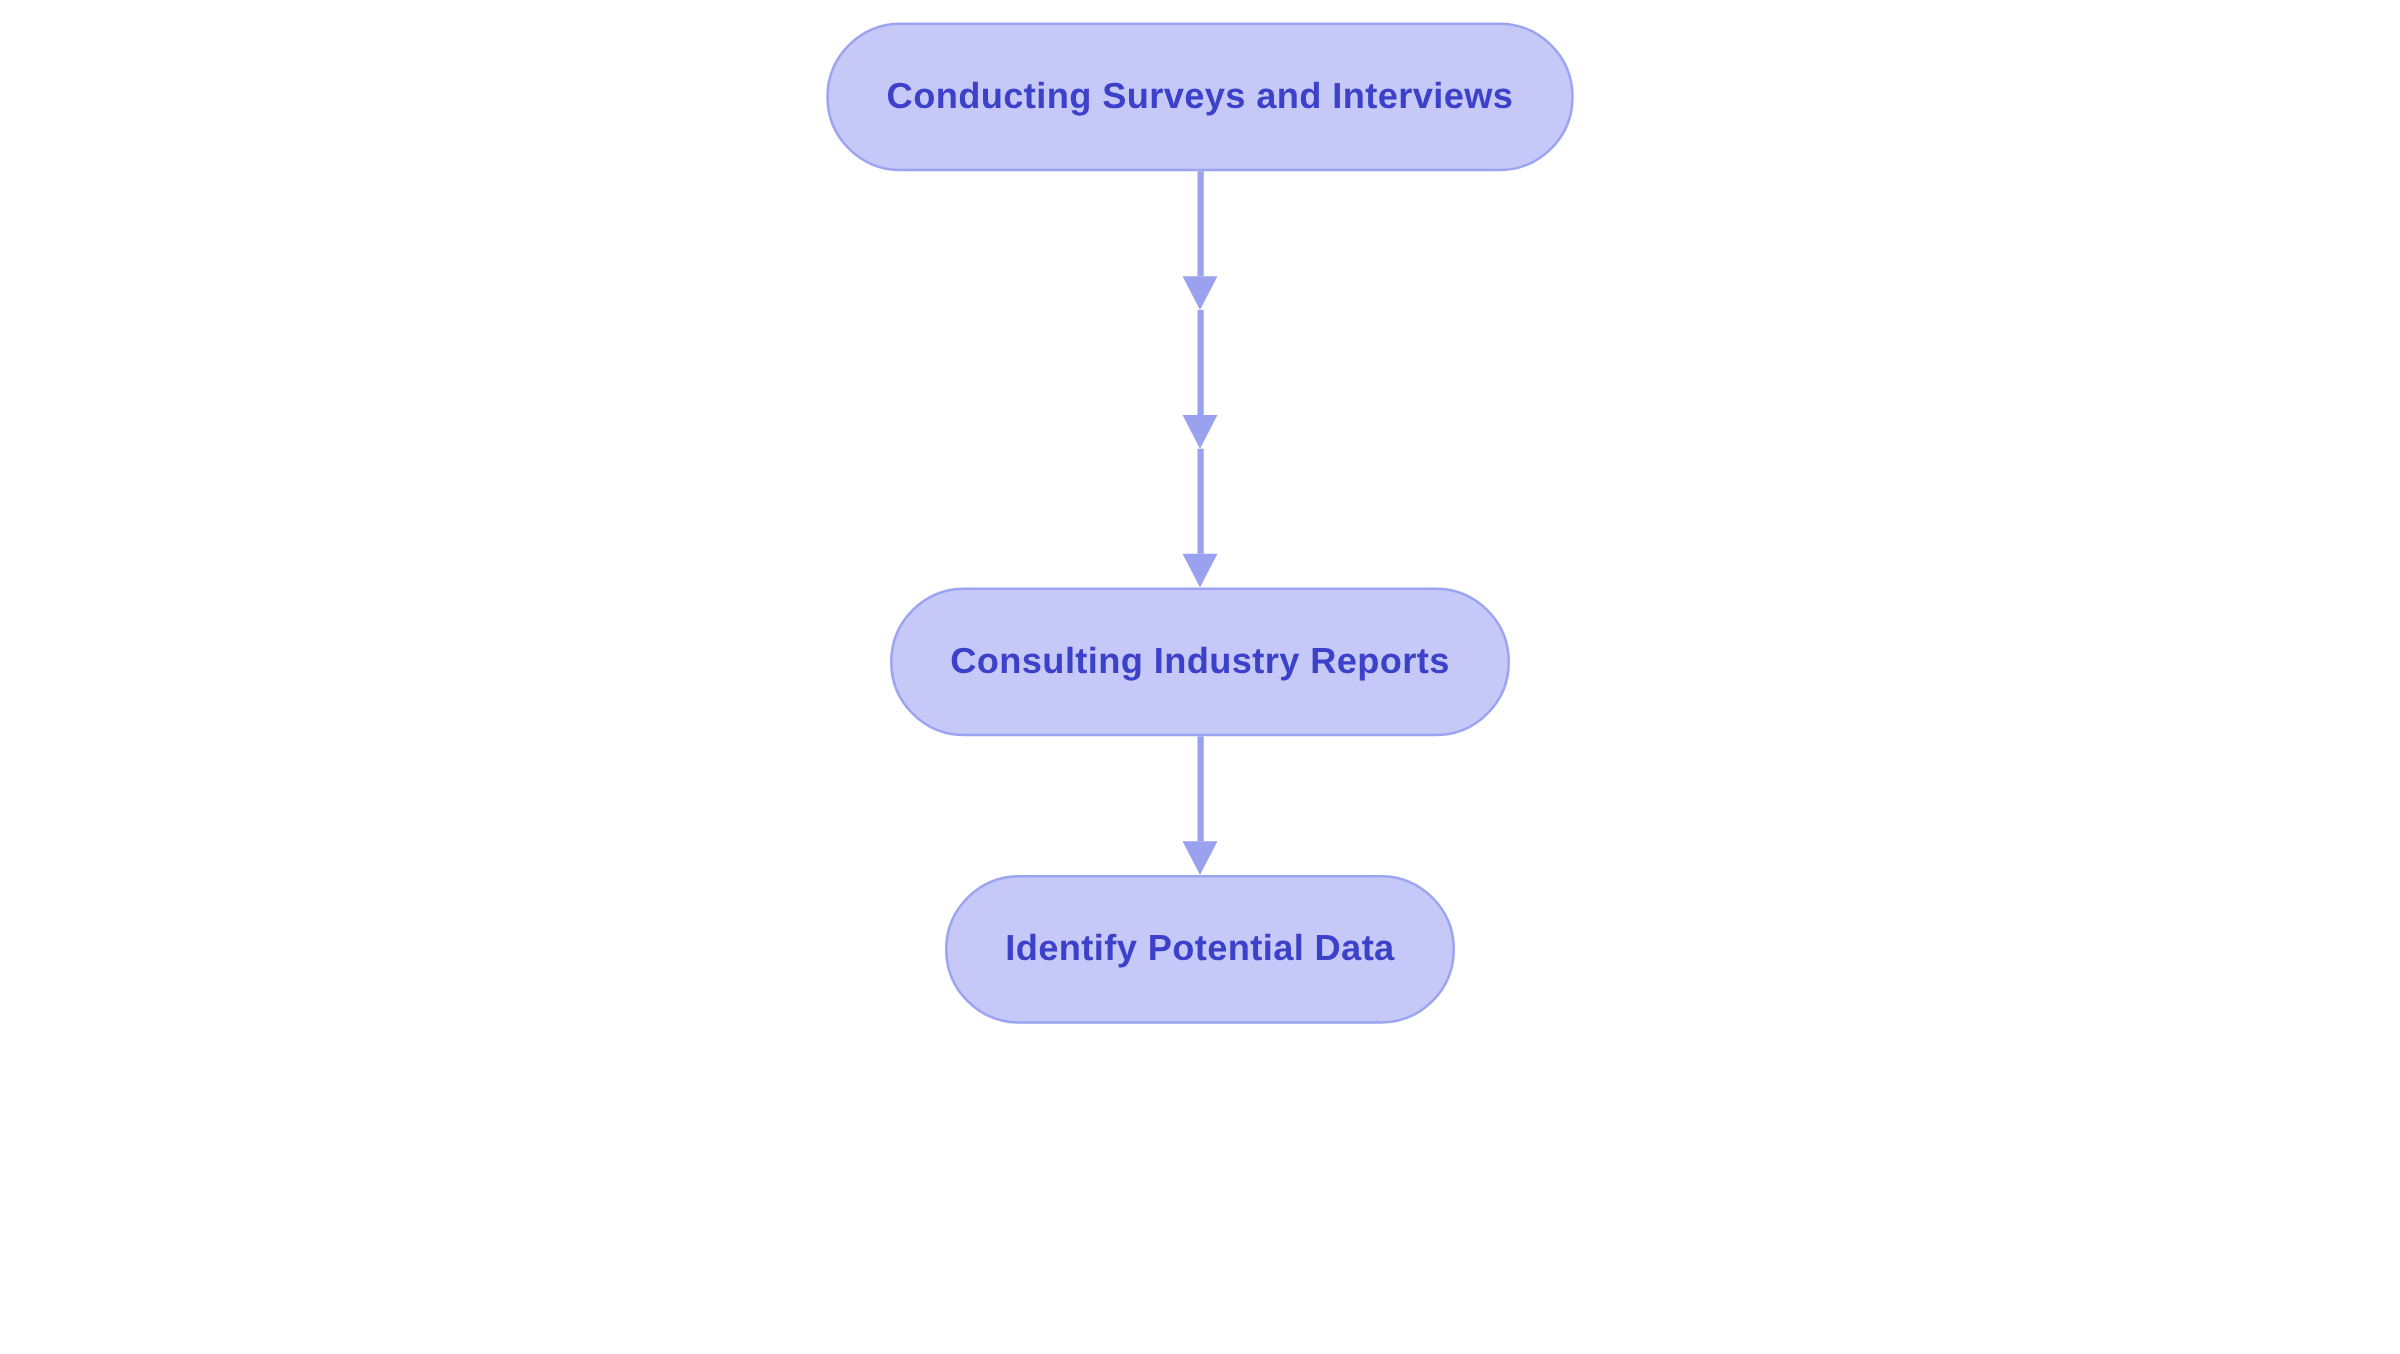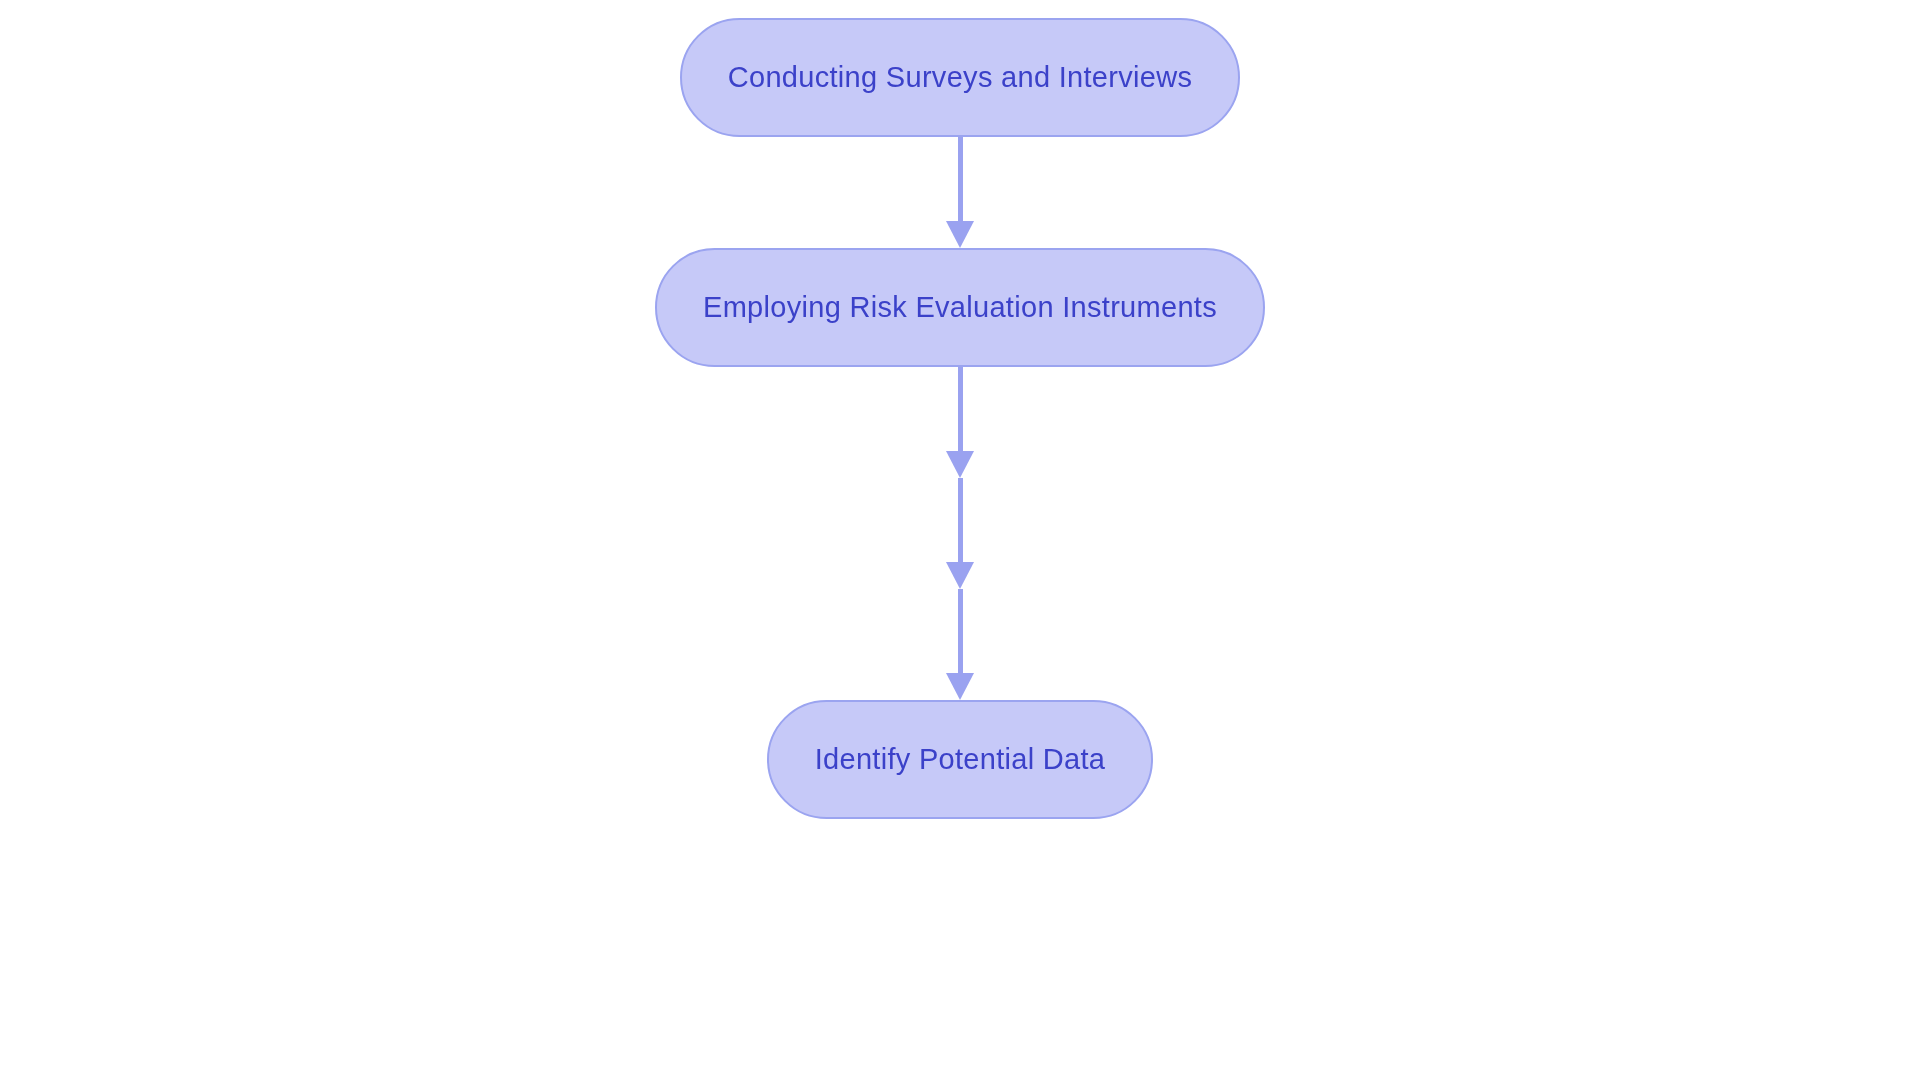--- a/index.html
+++ b/index.html
@@ -29,21 +29,21 @@
     min-height: 119px;
     border-radius: 60px;
     background: var(--node-fill);
     border: 2px solid var(--node-border);
     color: var(--node-text);
     display: flex;
     align-items: center;
     justify-content: center;
     padding: 0 46px;
     font-size: 29px;
-    font-weight: 400;
+    font-weight: 700;
     letter-spacing: 0.3px;
     white-space: nowrap;
     flex: 0 0 auto;
   }
   .connector {
     height: 111px;
     flex: 0 0 auto;
     display: flex;
     flex-direction: column;
     align-items: center;
@@ -66,33 +66,33 @@
 
 <div class="flowchart">
 
   <div class="node">Conducting Surveys and Interviews</div>
 
   <div class="connector">
     <div class="line"></div>
     <div class="head"></div>
   </div>
 
-  <div class="node">Employing Risk Evaluation Instruments</div>
 
   <div class="connector">
     <div class="line"></div>
     <div class="head"></div>
   </div>
 
 
   <div class="connector">
     <div class="line"></div>
     <div class="head"></div>
   </div>
 
+  <div class="node">Consulting Industry Reports</div>
 
   <div class="connector">
     <div class="line"></div>
     <div class="head"></div>
   </div>
 
   <div class="node">Identify Potential Data</div>
 
 </div>
 

